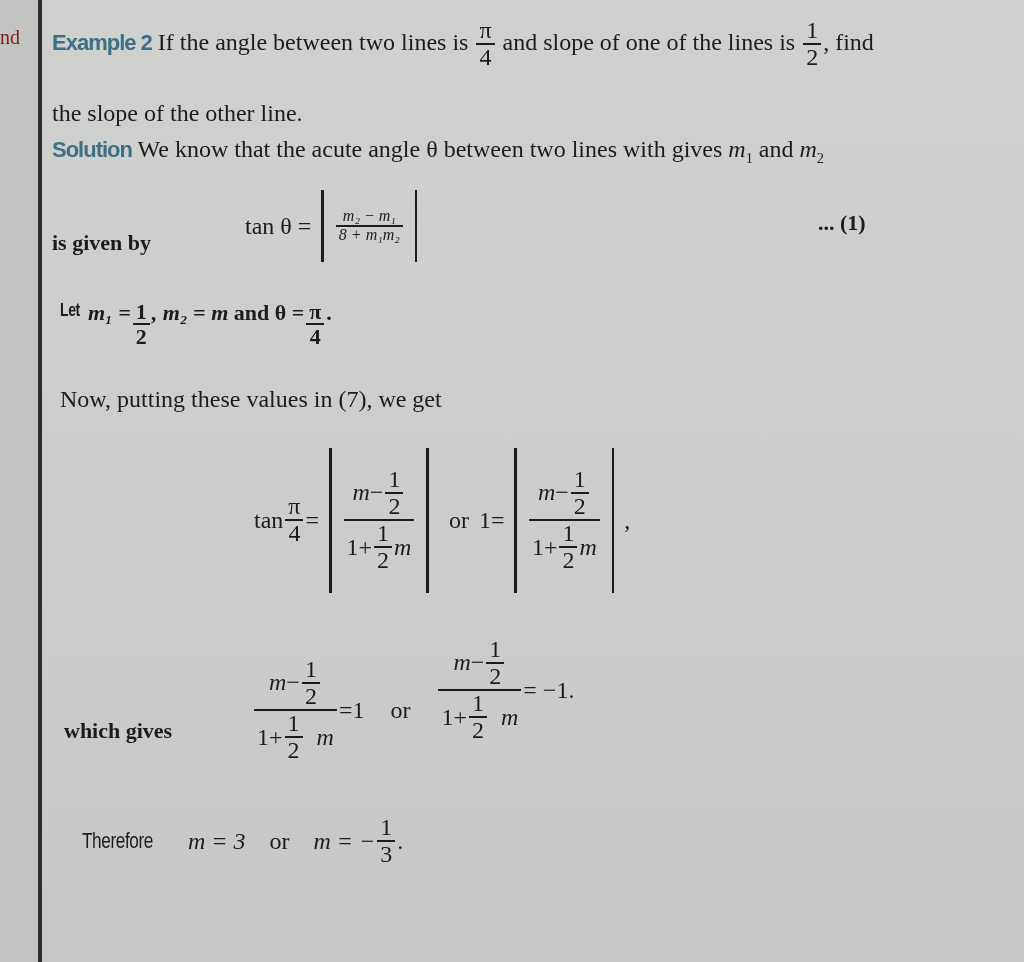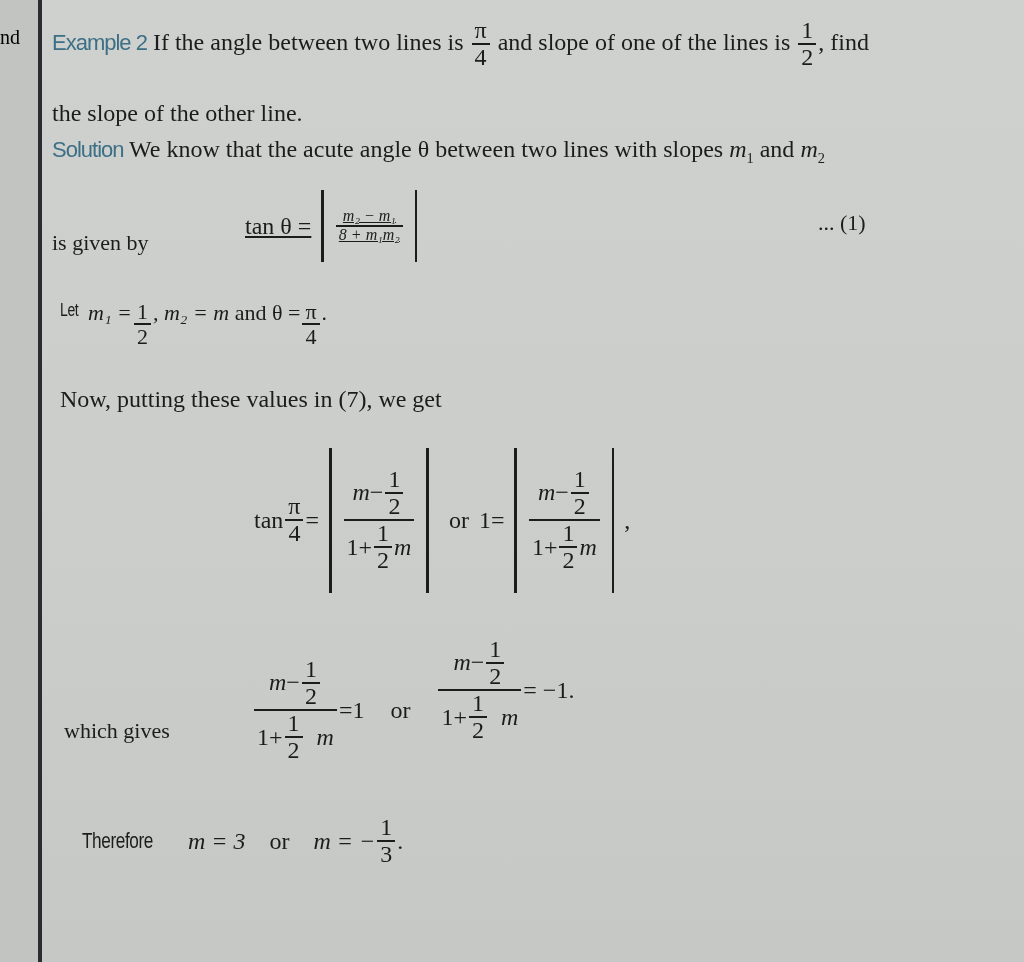--- a/index.html
+++ b/index.html
@@ -7,34 +7,34 @@
     width:1024px; height:962px; overflow:hidden; position:relative;
     background:#c9cbc8;
     font-family:"Liberation Serif", serif;
     color:#1c1c1c;
   }
   .left-page {
     position:absolute; left:0; top:0; width:40px; height:962px;
     background:#c2c4c1;
   }
   .left-page .frag {
-    position:absolute; left:0; top:26px; font-size:20px; color:#000000;
+    position:absolute; left:0; top:26px; font-size:20px; color:#7f1d1d;
   }
   .gutter {
     position:absolute; left:38px; top:0; width:4px; height:962px;
     background:#2a2c30;
   }
   .page {
     position:absolute; left:42px; top:0; width:982px; height:962px;
     background:linear-gradient(180deg,#cfd1ce 0%,#cbcdca 60%,#c6c8c5 100%);
   }
   .abs { position:absolute; white-space:nowrap; }
   .label-blue { color:#3d6f86; font-family:"Liberation Sans Narrow","Liberation Sans",sans-serif; letter-spacing:-1px; }
   .narrow { font-family:"Liberation Sans", sans-serif; transform:scaleX(0.78); transform-origin:left; display:inline-block; letter-spacing:-0.5px; }
-  .t22 { font-size:22px; }
+  .t22 { font-size:22px;font-weight:bold; }
   .t24 { font-size:24px; }
   .it { font-style:italic; }
   .frac { display:inline-flex; flex-direction:column; align-items:center; vertical-align:middle; margin:0 2px; }
   .frac .num, .frac .den { line-height:1.05; padding:0 3px; }
   .frac .bar { height:2px; background:#1c1c1c; align-self:stretch; }
   .abs-bar { display:inline-block; width:2.5px; background:#1c1c1c; vertical-align:middle; margin:0 10px; }
   sub { font-size:0.6em; }
 </style>
 </head>
 <body>
@@ -59,28 +59,28 @@
       <span class="num">1</span>
       <span class="bar"></span>
       <span class="den">2</span>
     </span><span>, find</span>
   </div>
 
   <div class="abs t24" style="left:10px; top:100px;">the slope of the other line.</div>
 
   <div class="abs t24" style="left:10px; top:136px;">
     <span class="label-blue t22">Solution</span>
-    <span>We know that the acute angle θ between two lines with slopes</span>
+    <span>We know that the acute angle θ between two lines with gives</span>
     <span class="it">m</span><sub>1</sub>
     <span>and</span>
     <span class="it">m</span><sub>2</sub>
   </div>
 
   <div class="abs t22" style="left:10px; top:230px;">is given by</div>
-  <div class="abs t24" style="left:203px; top:190px; display:flex; align-items:center;text-decoration:underline;">
+  <div class="abs t24" style="left:203px; top:190px; display:flex; align-items:center;">
     <span>tan θ =</span>
     <span class="abs-bar" style="height:72px;"></span>
     <span class="frac it" style="font-size:16px;">
       <span class="num">m₂ − m₁</span>
       <span class="bar"></span>
       <span class="den">8 + m₁m₂</span>
     </span>
     <span class="abs-bar" style="height:72px;"></span>
   </div>
   <div class="abs t22" style="left:776px; top:210px;">... (1)</div>

